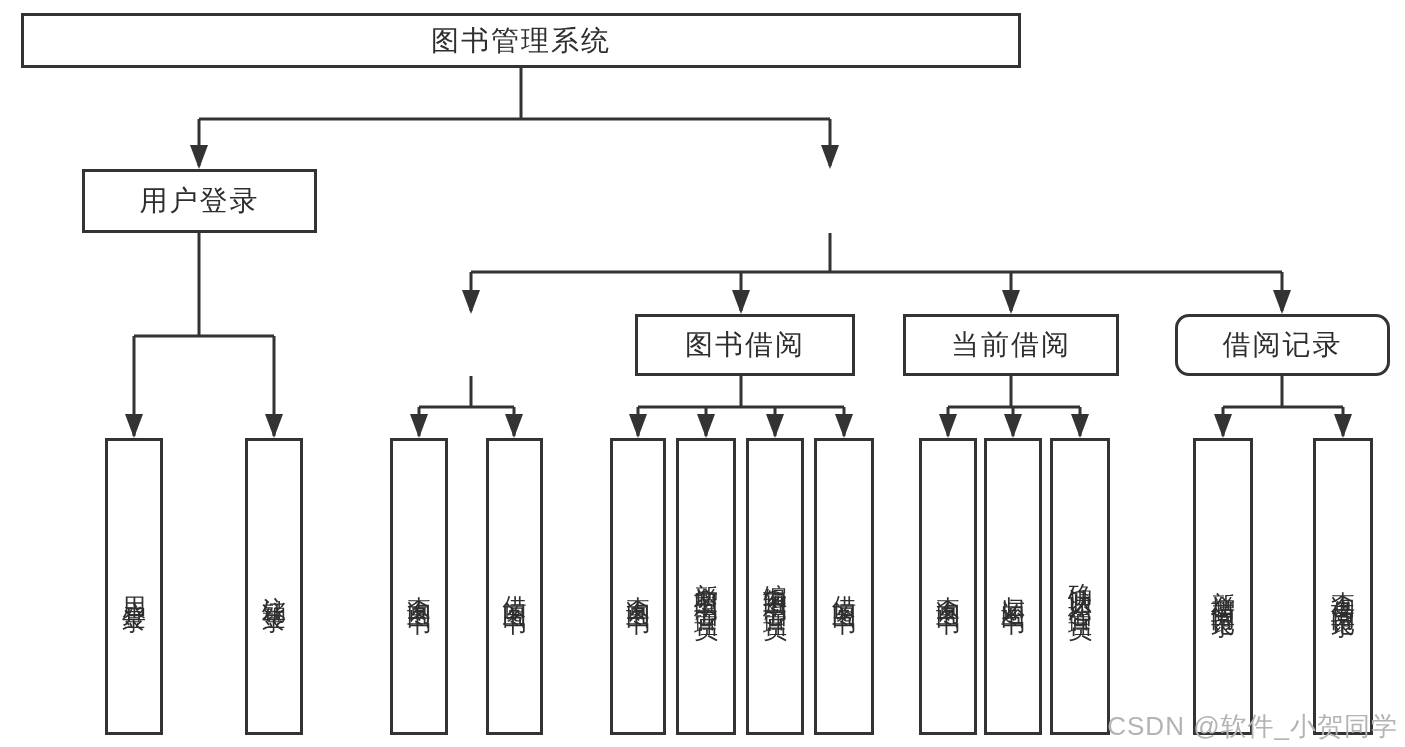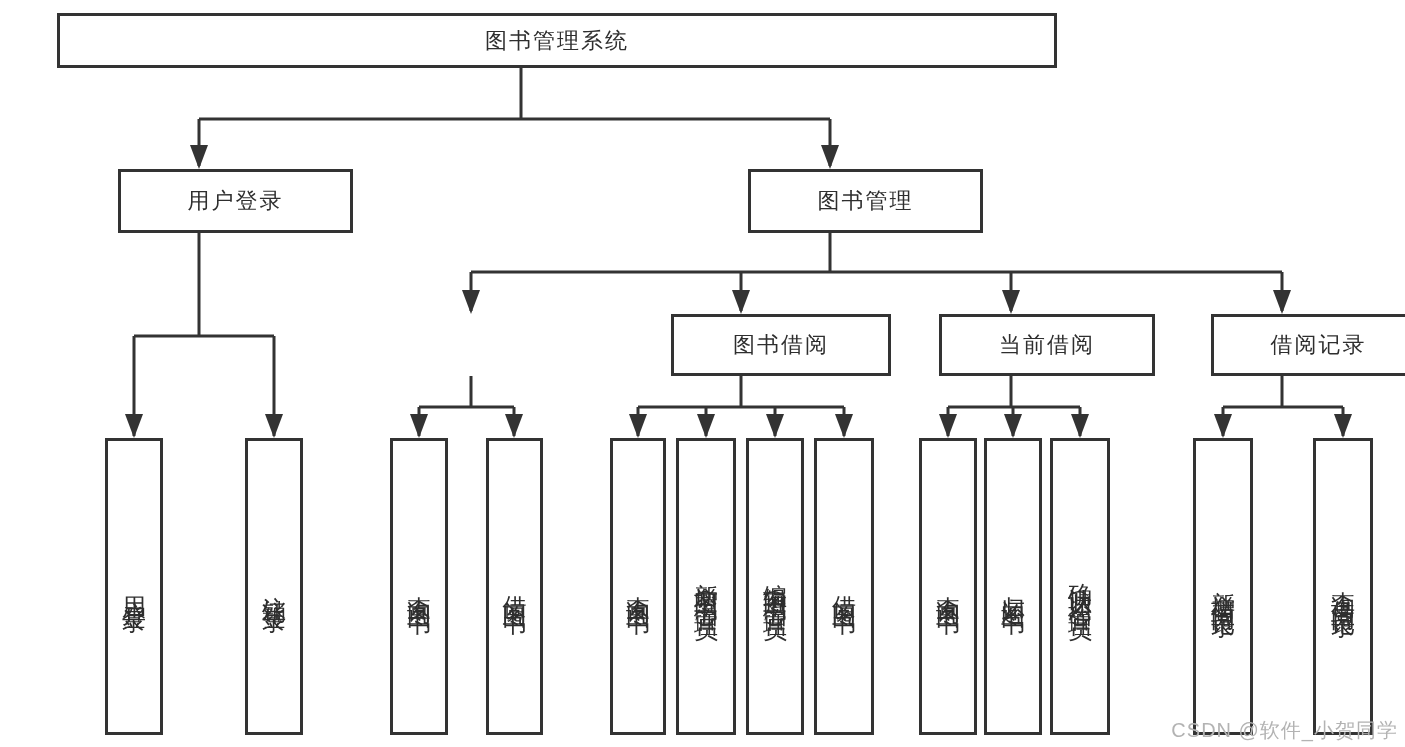--- a/index.html
+++ b/index.html
@@ -6,28 +6,28 @@
   html,body{margin:0;padding:0;background:#ffffff;}
   #canvas{
     position:relative;width:1405px;height:747px;background:#ffffff;overflow:hidden;
     font-family:"Liberation Sans","DejaVu Sans",sans-serif;color:#2e2e2e;
   }
   svg.connectors{position:absolute;left:0;top:0;z-index:1;}
   .box{
     position:absolute;box-sizing:border-box;background:#ffffff;border:3px solid #333333;
     display:flex;align-items:center;justify-content:center;z-index:2;
   }
-  .h-box{font-size:22px;letter-spacing:2px;white-space:nowrap;margin-left:36px;}
+  .h-box{font-size:28px;letter-spacing:2px;white-space:nowrap;}
   .v-box{
     writing-mode:vertical-rl;text-orientation:mixed;
     font-size:24px;letter-spacing:5px;line-height:1;
   }
   .watermark{
     position:absolute;right:7px;bottom:3px;z-index:5;
-    font-size:20px;color:#b3b3b3;letter-spacing:1px;white-space:nowrap;
+    font-size:26px;color:#b3b3b3;letter-spacing:1px;white-space:nowrap;
   }
 </style>
 </head>
 <body>
 
 <div id="canvas">
 
   <svg class="connectors" width="1405" height="747" viewBox="0 0 1405 747">
     <g stroke="#333333" stroke-width="3" fill="none">
       <path d="M521 68 V119 M199 119 H830 M199 119 V166 M830 119 V166"></path>
@@ -57,25 +57,24 @@
       <polygon points="1004,414 1022,414 1013,438"></polygon>
       <polygon points="1071,414 1089,414 1080,438"></polygon>
       <polygon points="1214,414 1232,414 1223,438"></polygon>
       <polygon points="1334,414 1352,414 1343,438"></polygon>
     </g>
   </svg>
 
   <div class="box h-box" style="left:21px;top:13px;width:1000px;height:55px;">图书管理系统</div>
 
   <div class="box h-box" style="left:82px;top:169px;width:235px;height:64px;">用户登录</div>
-  <div class="box h-box" style="left:712px;top:169px;width:235px;height:64px;">图书管理</div>
 
   <div class="box h-box" style="left:635px;top:314px;width:220px;height:62px;">图书借阅</div>
   <div class="box h-box" style="left:903px;top:314px;width:216px;height:62px;">当前借阅</div>
-  <div class="box h-box" style="left:1175px;top:314px;width:215px;height:62px;">借阅记录</div>
+  <div class="box h-box" style="left:1175px;top:314px;width:215px;height:62px;border-radius:14px;">借阅记录</div>
 
   <div class="box v-box" style="left:105px;top:438px;width:58px;height:297px;">用户登录</div>
   <div class="box v-box" style="left:245px;top:438px;width:58px;height:297px;">注销登录</div>
 
   <div class="box v-box" style="left:390px;top:438px;width:58px;height:297px;">查询图书</div>
   <div class="box v-box" style="left:486px;top:438px;width:57px;height:297px;">借阅图书</div>
 
   <div class="box v-box" style="left:610px;top:438px;width:56px;height:297px;">查询图书</div>
   <div class="box v-box" style="left:676px;top:438px;width:60px;height:297px;">新增图书（管理员）</div>
   <div class="box v-box" style="left:746px;top:438px;width:58px;height:297px;">编辑图书（管理员）</div>

